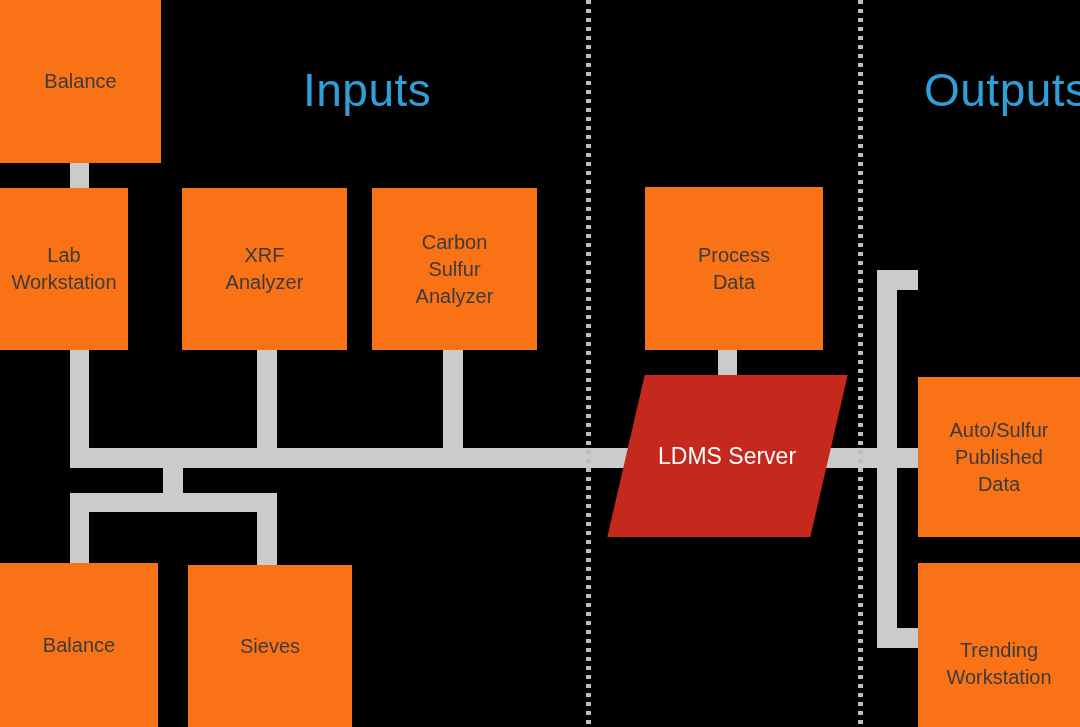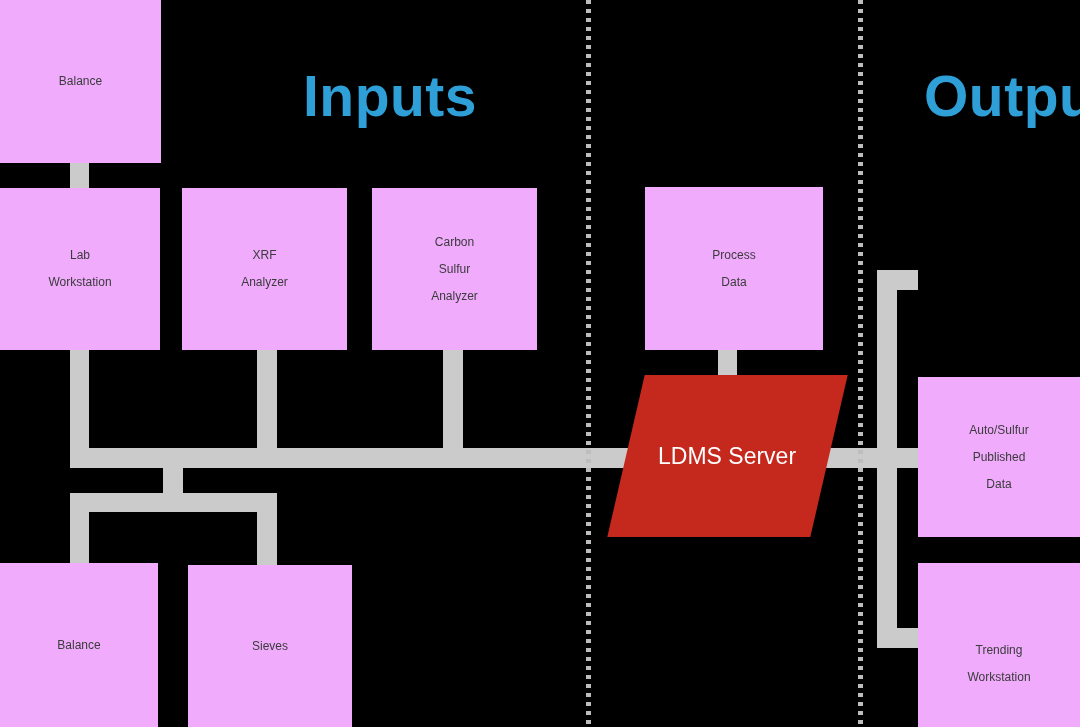--- a/index.html
+++ b/index.html
@@ -1,33 +1,33 @@
 <!DOCTYPE html>
 <html><head>
 <meta charset="utf-8">
 <style>
   html,body{margin:0;padding:0;background:#000;}
   #stage{
     position:relative;width:1080px;height:727px;background:#000000;
     overflow:hidden;font-family:"Liberation Sans",sans-serif;
   }
   .node{
-    position:absolute;background:#f0abfc;color:#3b3b3b;
+    position:absolute;background:#f97316;color:#3b3b3b;
     display:flex;flex-direction:column;align-items:center;justify-content:center;
-    font-size:12px;line-height:27px;text-align:center;z-index:3;
+    font-size:20px;line-height:27px;text-align:center;z-index:3;
   }
   .node span{display:block;}
   .italic{font-style:italic;}
   .conn{position:absolute;background:#cbcbcb;z-index:1;}
   .dotline{
     position:absolute;top:0;bottom:0;width:5px;z-index:6;
     background:repeating-linear-gradient(to bottom,#bdbdbd 0 4px,transparent 4px 9px);
   }
   .heading{
-    position:absolute;color:#2f9fd8;font-size:57px;font-weight:700;
+    position:absolute;color:#2f9fd8;font-size:46px;font-weight:400;
     letter-spacing:0.5px;z-index:4;white-space:nowrap;
   }
   #ldms{
     position:absolute;left:626px;top:375px;width:203px;height:162px;
     background:#c5281c;transform:skewX(-13deg);z-index:5;
     display:flex;align-items:center;justify-content:center;
   }
   #ldms .inner{
     transform:skewX(13deg);color:#ffffff;font-size:23px;line-height:30px;
     text-align:center;
@@ -55,21 +55,21 @@
   <div class="dotline" style="left:586px"></div>
   <div class="dotline" style="left:858px"></div>
 
   <div class="heading" style="left:303px;top:63px">Inputs</div>
   <div class="heading" style="left:924px;top:63px">Outputs</div>
 
   <div class="node" style="left:0;top:0;width:161px;height:163px">
     <span>Balance</span>
   </div>
 
-  <div class="node" style="left:0;top:188px;width:160px;height:162px">
+  <div class="node" style="left:0;top:188px;width:128px;height:162px">
     <span>Lab</span>
     <span>Workstation</span>
   </div>
 
   <div class="node" style="left:182px;top:188px;width:165px;height:162px">
     <span>XRF</span>
     <span>Analyzer</span>
   </div>
 
   <div class="node" style="left:372px;top:188px;width:165px;height:162px">

